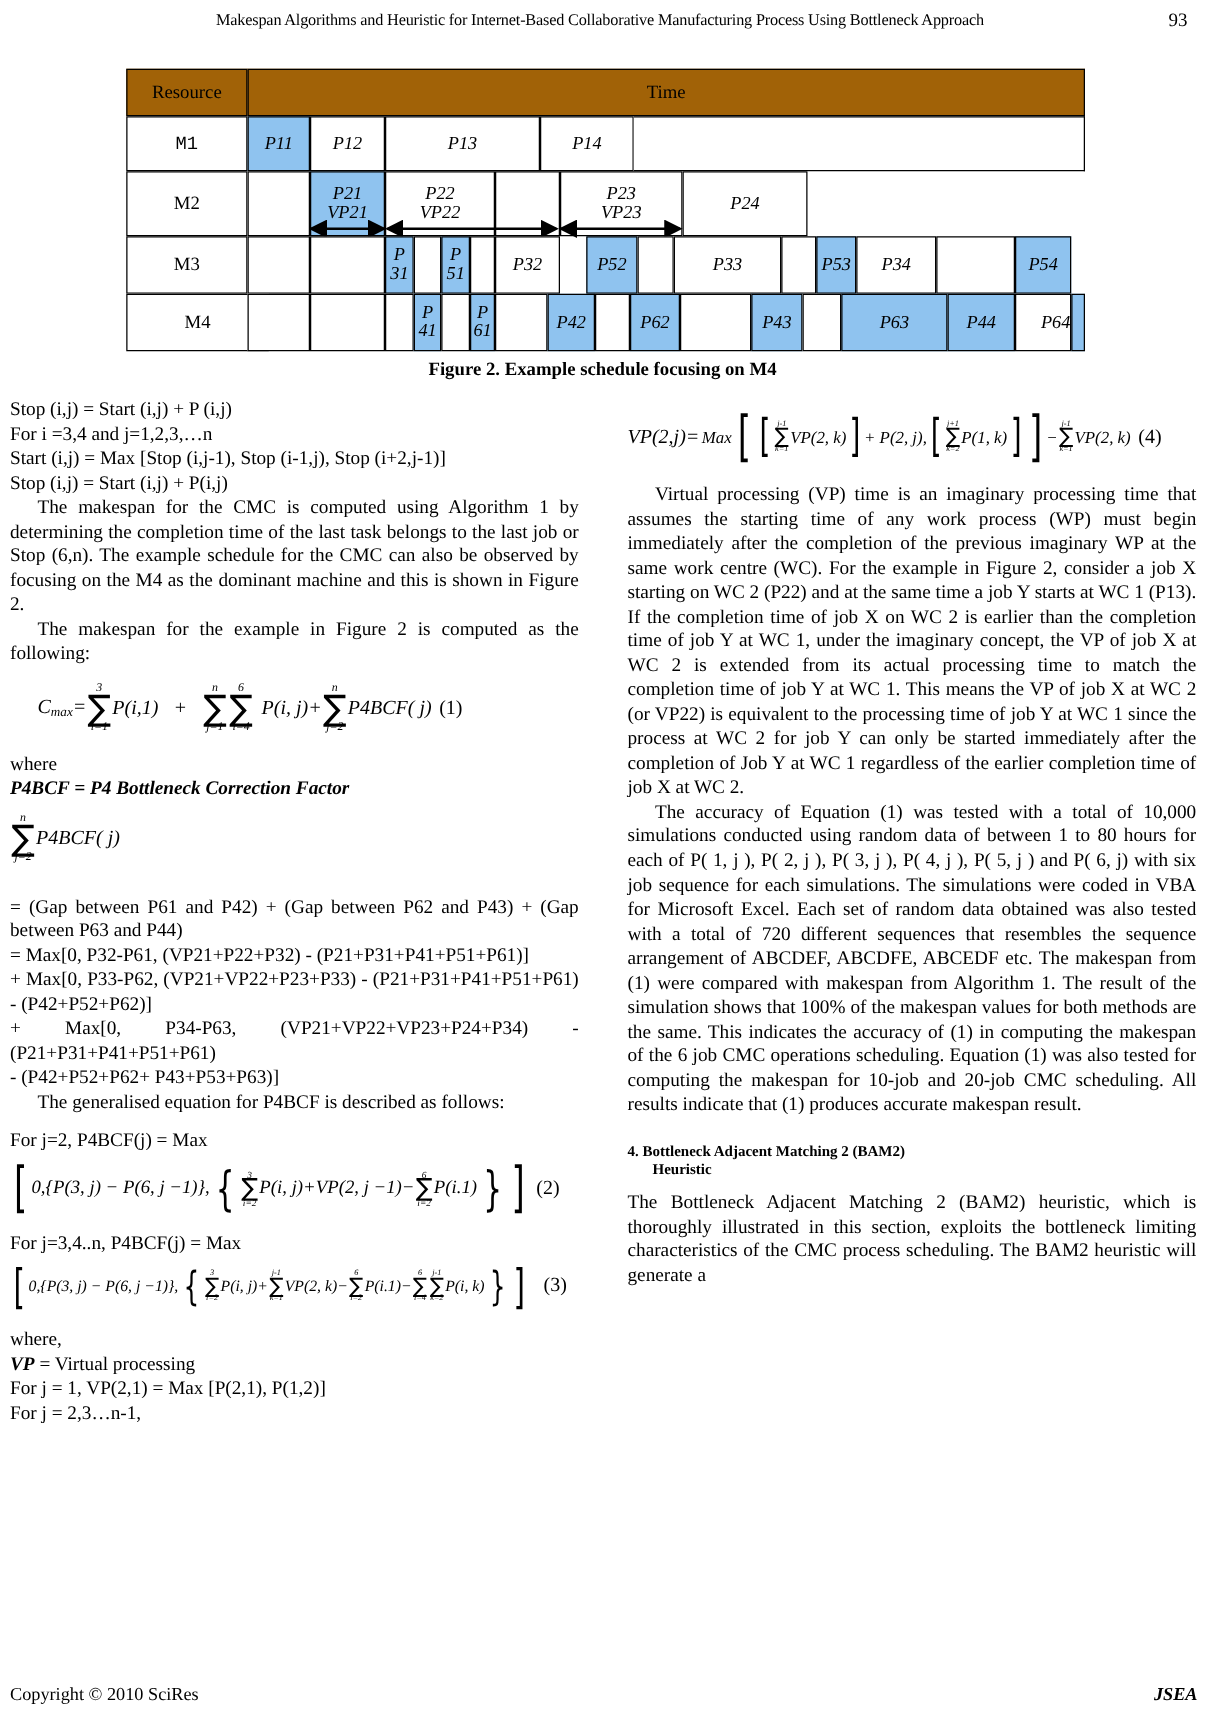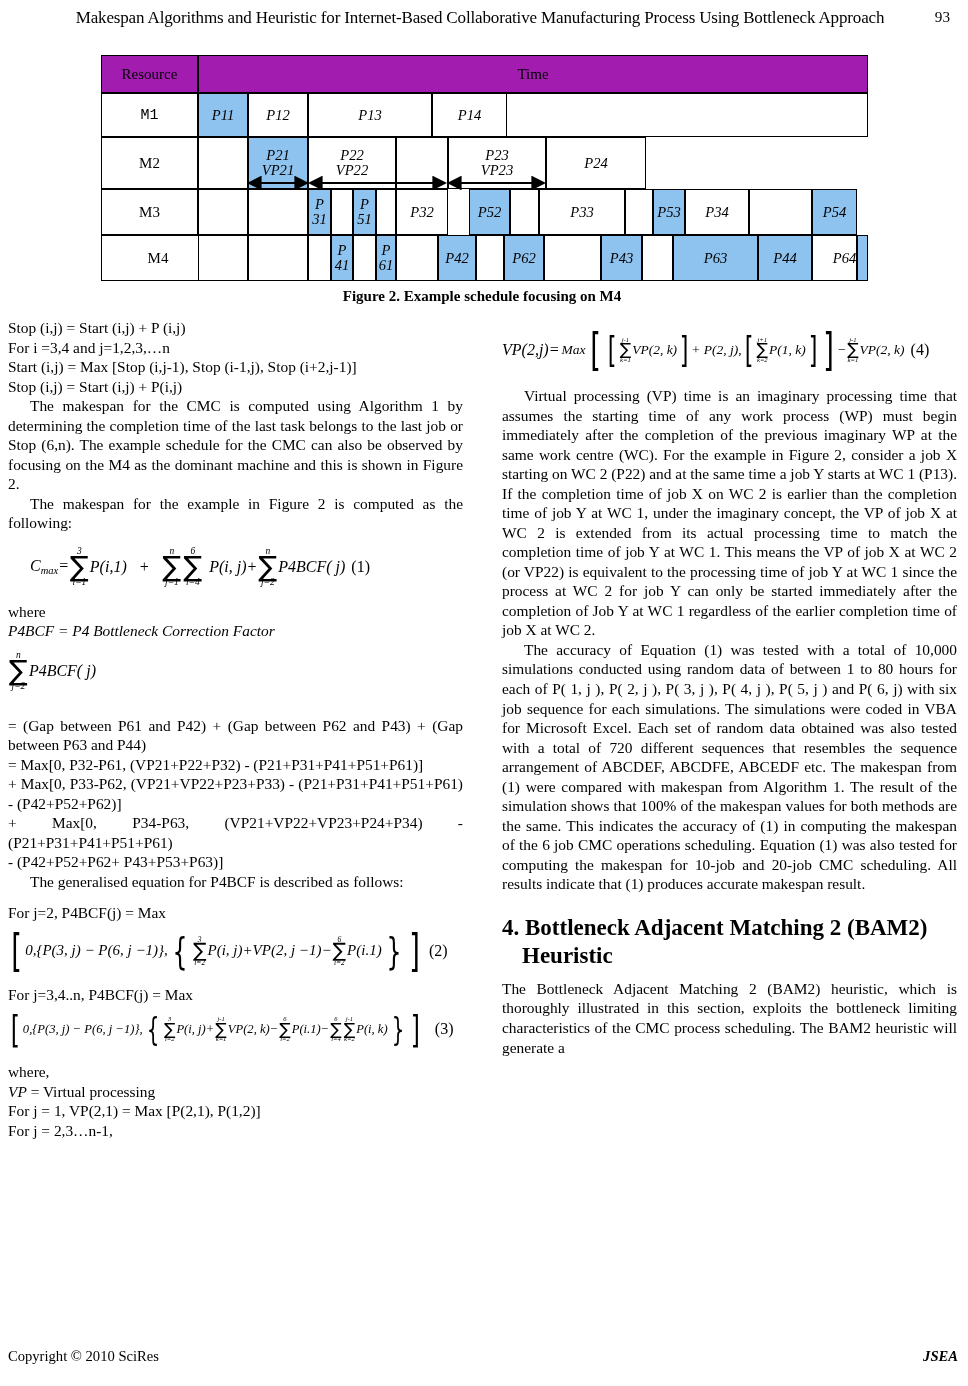--- a/index.html
+++ b/index.html
@@ -23,21 +23,21 @@
     left: 0;
     width: 968px;
     height: 22px;
   }
   .runhead-title {
     position: absolute;
     left: 70px;
     top: 0;
     width: 820px;
     text-align: center;
-    font-size: 17px;
+    font-size: 13px;
     letter-spacing: -0.15px;
     white-space: nowrap;
   }
   .runhead-page {
     position: absolute;
     right: 18px;
     top: 0;
     font-size: 15.2px;
   }
 
@@ -62,21 +62,21 @@
     flex-direction: column;
     align-items: center;
     justify-content: center;
     overflow: visible;
   }
   .cellbox.blue { background: #8fc3ef; }
   .hdr {
     position: absolute;
     box-sizing: border-box;
     border: 1.3px solid #000;
-    background: #a21caf;
+    background: #a16207;
     display: flex;
     align-items: center;
     justify-content: center;
     font-size: 15px;
     font-style: normal;
   }
   .rowlabel {
     position: absolute;
     box-sizing: border-box;
     border: 1.3px solid #000;
@@ -114,25 +114,25 @@
 
   p.body {
     margin: 0;
     text-align: justify;
     text-indent: 22px;
     -webkit-hyphens: none;
     hyphens: none;
   }
   p.noindent { text-indent: 0; }
   p.plainline { margin: 0; text-align: left; text-indent: 0; }
-  .it { font-style: italic; }
+  .it { font-style: italic; font-weight: bold; }
 
   h2.section {
     margin: 20px 0 9px 0;
-    font-size: 23px;
+    font-size: 12px;
     font-weight: bold;
     line-height: 1.22;
     text-indent: 0;
   }
   h2.section .cont { display: block; padding-left: 20px; }
 
   
   .math {
     font-style: italic;
     font-size: 16px;

